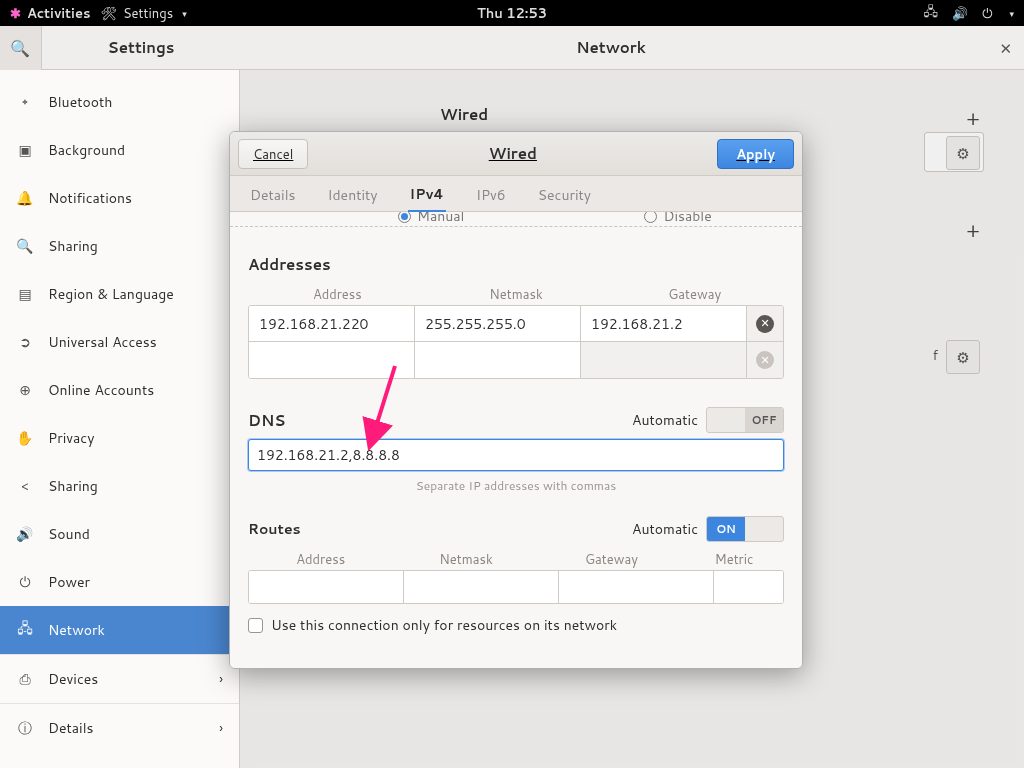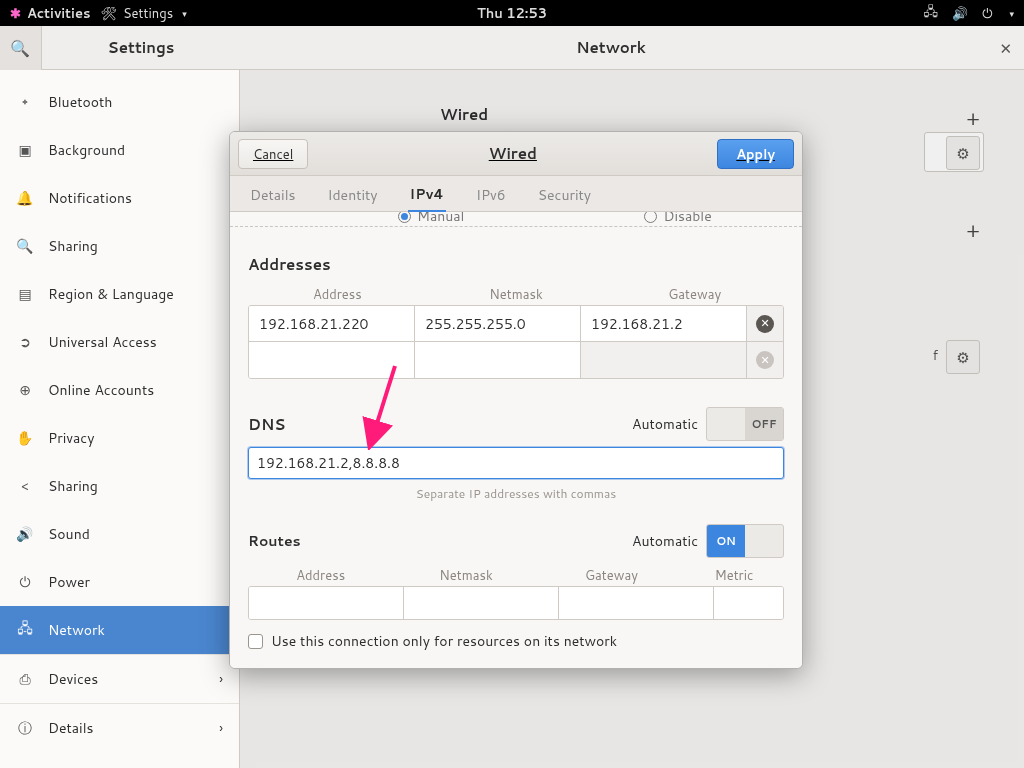--- a/index.html
+++ b/index.html
@@ -63,21 +63,21 @@
 .addr-row { display:flex; height:36px; border-bottom:1px solid #cfcac4;}
 .addr-row:last-child { border-bottom:none;}
 .addr-row input { flex:1; border:none; border-right:1px solid #cfcac4; padding:0 10px; font-size:14px; color:#2e2e2e; background:#fff; outline:none;}
 .addr-row .del { width:36px; display:flex; align-items:center; justify-content:center; background:#f2f0ee; color:#666; cursor:pointer;}
 .addr-row.empty .del { color:#bcb7b1; cursor:default;}
 .addr-row .gw-empty { background:#f2f0ee; }
 
 .dns-row { display:flex; align-items:center; margin-top:28px;}
 .dns-row .lbl { font-weight:bold; font-size:15px; color:#2e2e2e;}
 .dns-row .auto { margin-left:auto; color:#2e2e2e; font-size:14px; margin-right:8px;}
-.switch { width:78px; height:34px; border:1px solid #cfcac4; border-radius:3px; background:#eceae7; display:flex; cursor:pointer; overflow:hidden;}
+.switch { width:78px; height:26px; border:1px solid #cfcac4; border-radius:3px; background:#eceae7; display:flex; cursor:pointer; overflow:hidden;}
 .switch .half { flex:1; display:flex; align-items:center; justify-content:center; font-size:11px; font-weight:bold;}
 .switch.off .half.right { background:#d9d6d2; color:#555;}
 .switch.on .half.left { background:#3d86e0; color:#fff;}
 .switch.off .half.left, .switch.on .half.right { color:transparent; }
 .dns-input { width:100%; height:32px; border:1px solid #3d86e0; box-shadow:0 0 0 1px rgba(61,134,224,0.4); border-radius:3px; padding:0 8px; font-size:14px; color:#2e2e2e; margin-top:6px; outline:none; background:#fff;}
 .hint { color:#9a958f; font-size:12px; margin-top:6px;text-align:center;}
 
 .routes-row { display:flex; align-items:center; margin-top:22px;}
 .routes-row .lbl { font-weight:bold; font-size:14px; color:#2e2e2e;}
 .routes-row .auto { margin-left:auto; color:#2e2e2e; font-size:14px; margin-right:8px;}

